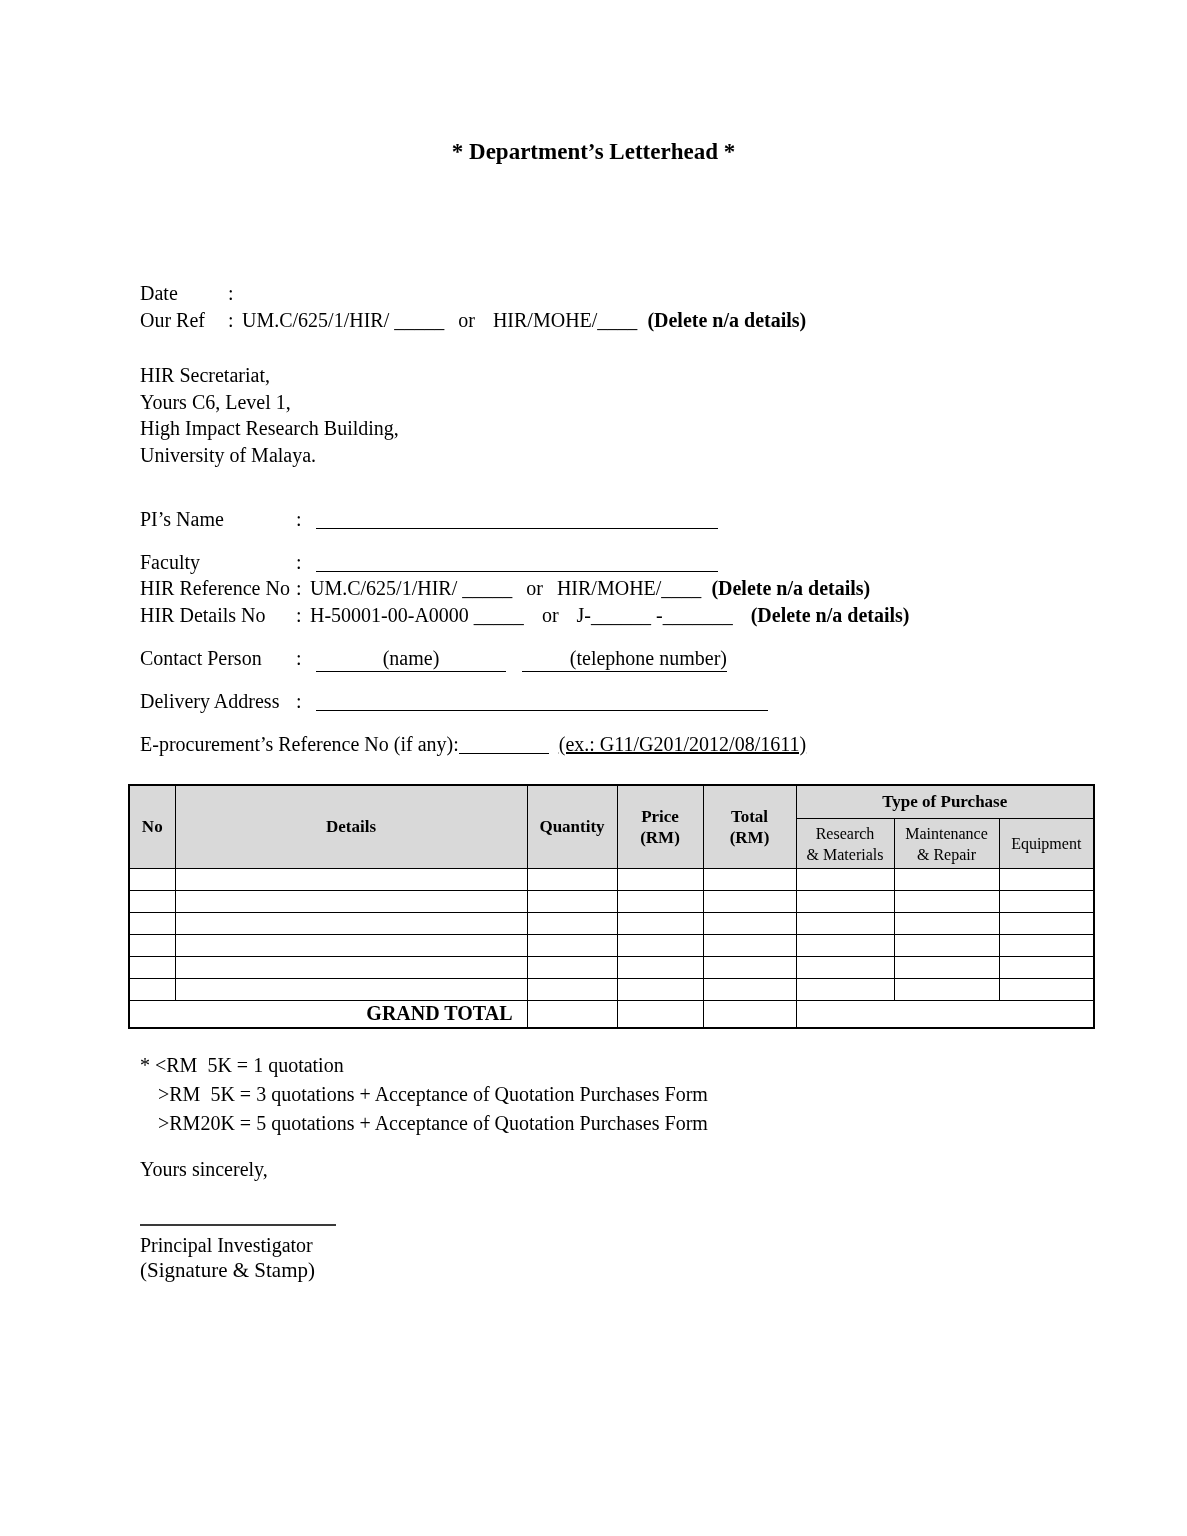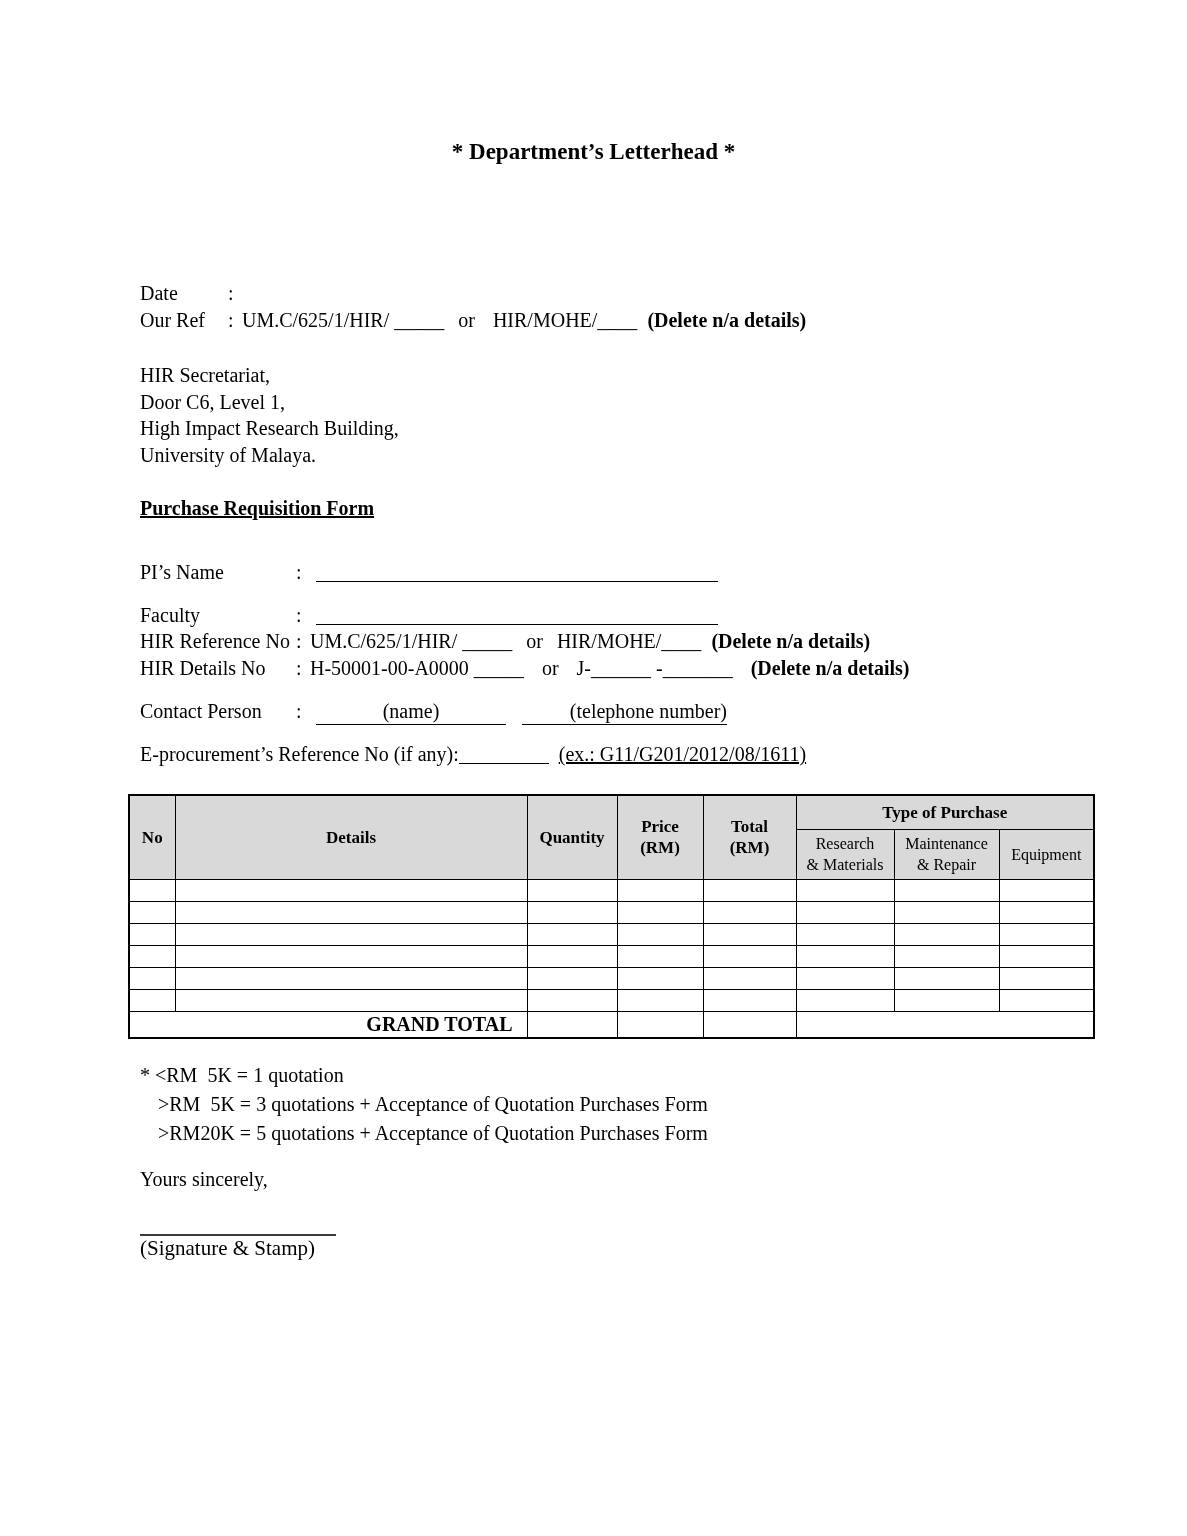--- a/index.html
+++ b/index.html
@@ -114,35 +114,33 @@
 
   <div class="title">* Department’s Letterhead *</div>
 
   <div class="ref-block">
     <div class="ref-row"><span class="lbl88">Date</span><span class="colon">:</span></div>
     <div class="ref-row"><span class="lbl88">Our Ref</span><span class="colon">:</span><span>UM.C/625/1/HIR/ _____</span><span class="gap14">or</span><span class="gap18">HIR/MOHE/____</span><span class="bold gap10">(Delete n/a details)</span></div>
   </div>
 
   <div class="address">
     <div>HIR Secretariat,</div>
-    <div>Door C6, Level 1,</div>
+    <div>Yours C6, Level 1,</div>
     <div>High Impact Research Building,</div>
     <div>University of Malaya.</div>
   </div>
 
-  <div>
-    <div class="form-heading">Purchase Requisition Form</div>
-  </div>
 
   <div class="fields">
     <div class="frow"><span class="flabel">PI’s Name</span><span class="colon">:</span><span class="blank blank-long"></span></div>
     <div class="frow"><span class="flabel">Faculty</span><span class="colon">:</span><span class="blank blank-long"></span></div>
     <div class="frow"><span class="flabel">HIR Reference No</span><span class="colon">:</span><span>UM.C/625/1/HIR/ _____</span><span class="gap14">or</span><span class="gap14">HIR/MOHE/____</span><span class="bold gap10">(Delete n/a details)</span></div>
     <div class="frow"><span class="flabel">HIR Details No</span><span class="colon">:</span><span>H-50001-00-A0000 _____</span><span class="gap18">or</span><span class="gap18">J-______ -_______</span><span class="bold gap18">(Delete n/a details)</span></div>
     <div class="frow"><span class="flabel">Contact Person</span><span class="colon">:</span><span class="blank blank-name"><span>(name)</span></span><span class="blank blank-phone"><span>(telephone number)</span></span></div>
+    <div class="frow"><span class="flabel">Delivery Address</span><span class="colon">:</span><span class="blank blank-delivery"></span></div>
     <div class="frow"><span>E-procurement’s Reference No (if any):</span><span class="blank blank-eproc"></span><span class="underlined gap10">(ex.: G11/G201/2012/08/1611)</span></div>
   </div>
 
   <table class="items-table">
     <colgroup>
       <col style="width:46px">
         <col style="width:352px">
         <col style="width:90px">
         <col style="width:86px">
         <col style="width:93px">
@@ -245,15 +243,16 @@
   <div class="notes">
     <div class="note-line">* &lt;RM  5K = 1 quotation</div>
     <div class="note-line note-indent">&gt;RM  5K = 3 quotations + Acceptance of Quotation Purchases Form</div>
     <div class="note-line note-indent">&gt;RM20K = 5 quotations + Acceptance of Quotation Purchases Form</div>
   </div>
 
 
   <div class="sincerely">Yours sincerely,</div>
 
   <div class="sig-line"></div>
+  <div class="sig-name">Principal Investigator</div>
   <div class="sig-note">(Signature &amp; Stamp)</div>
 
 </div>
 
 </body></html>

